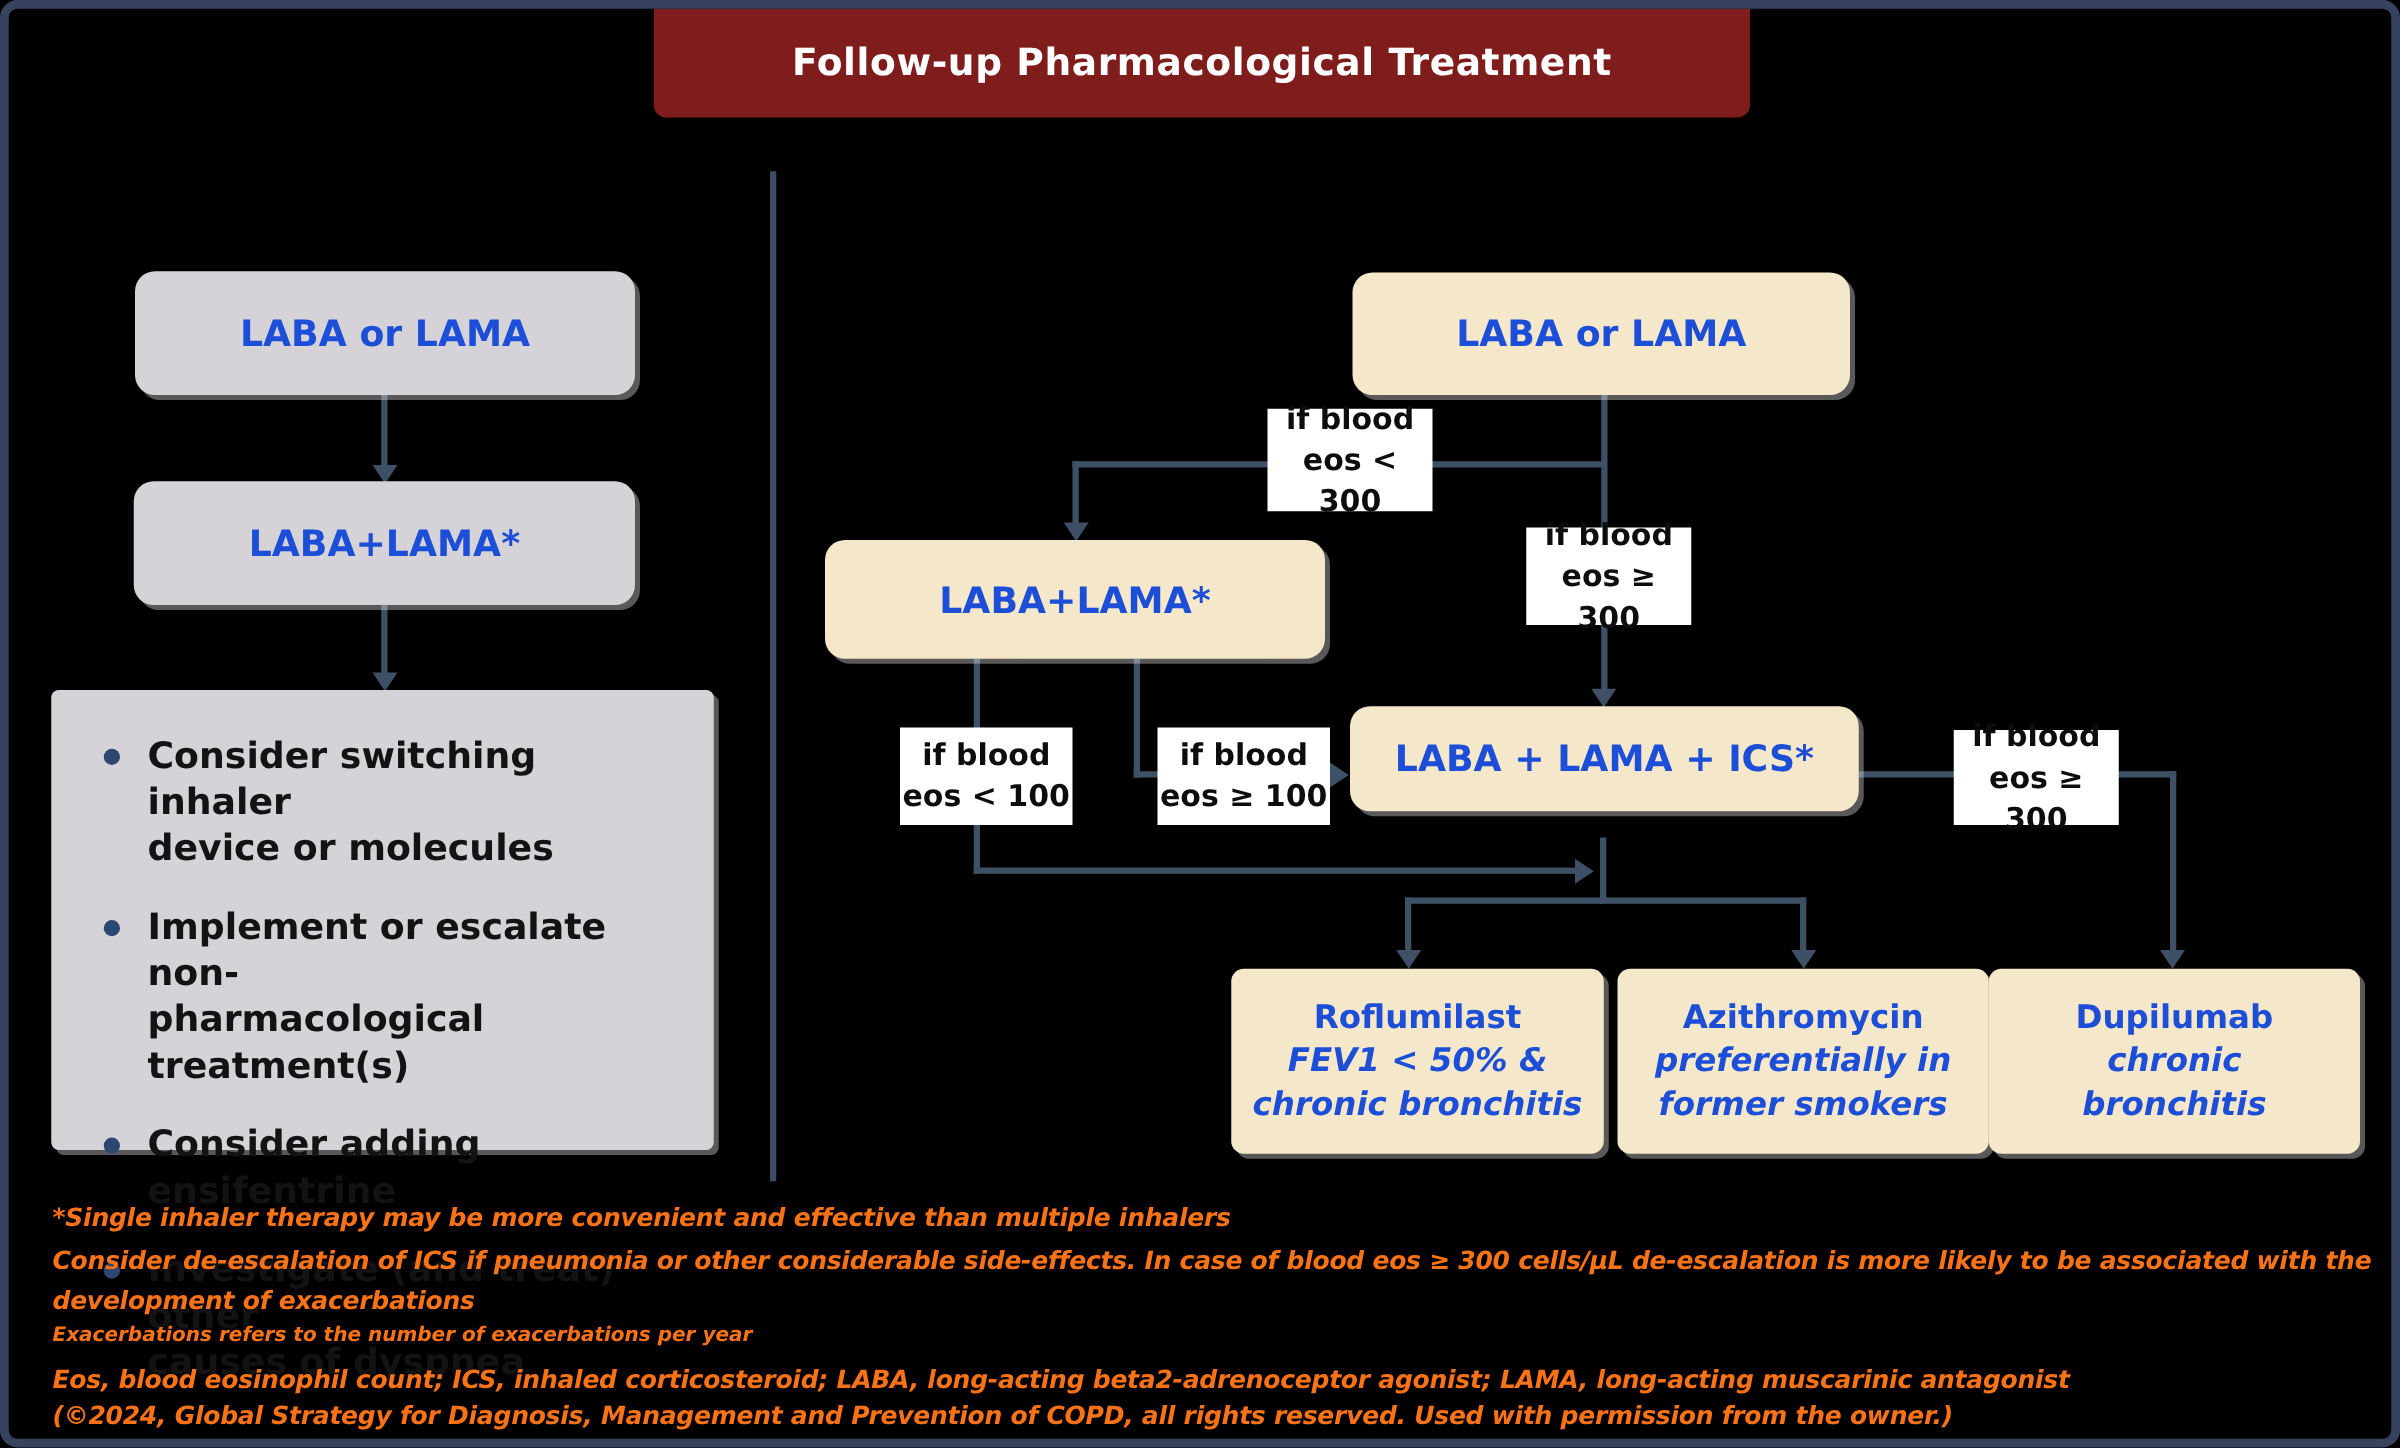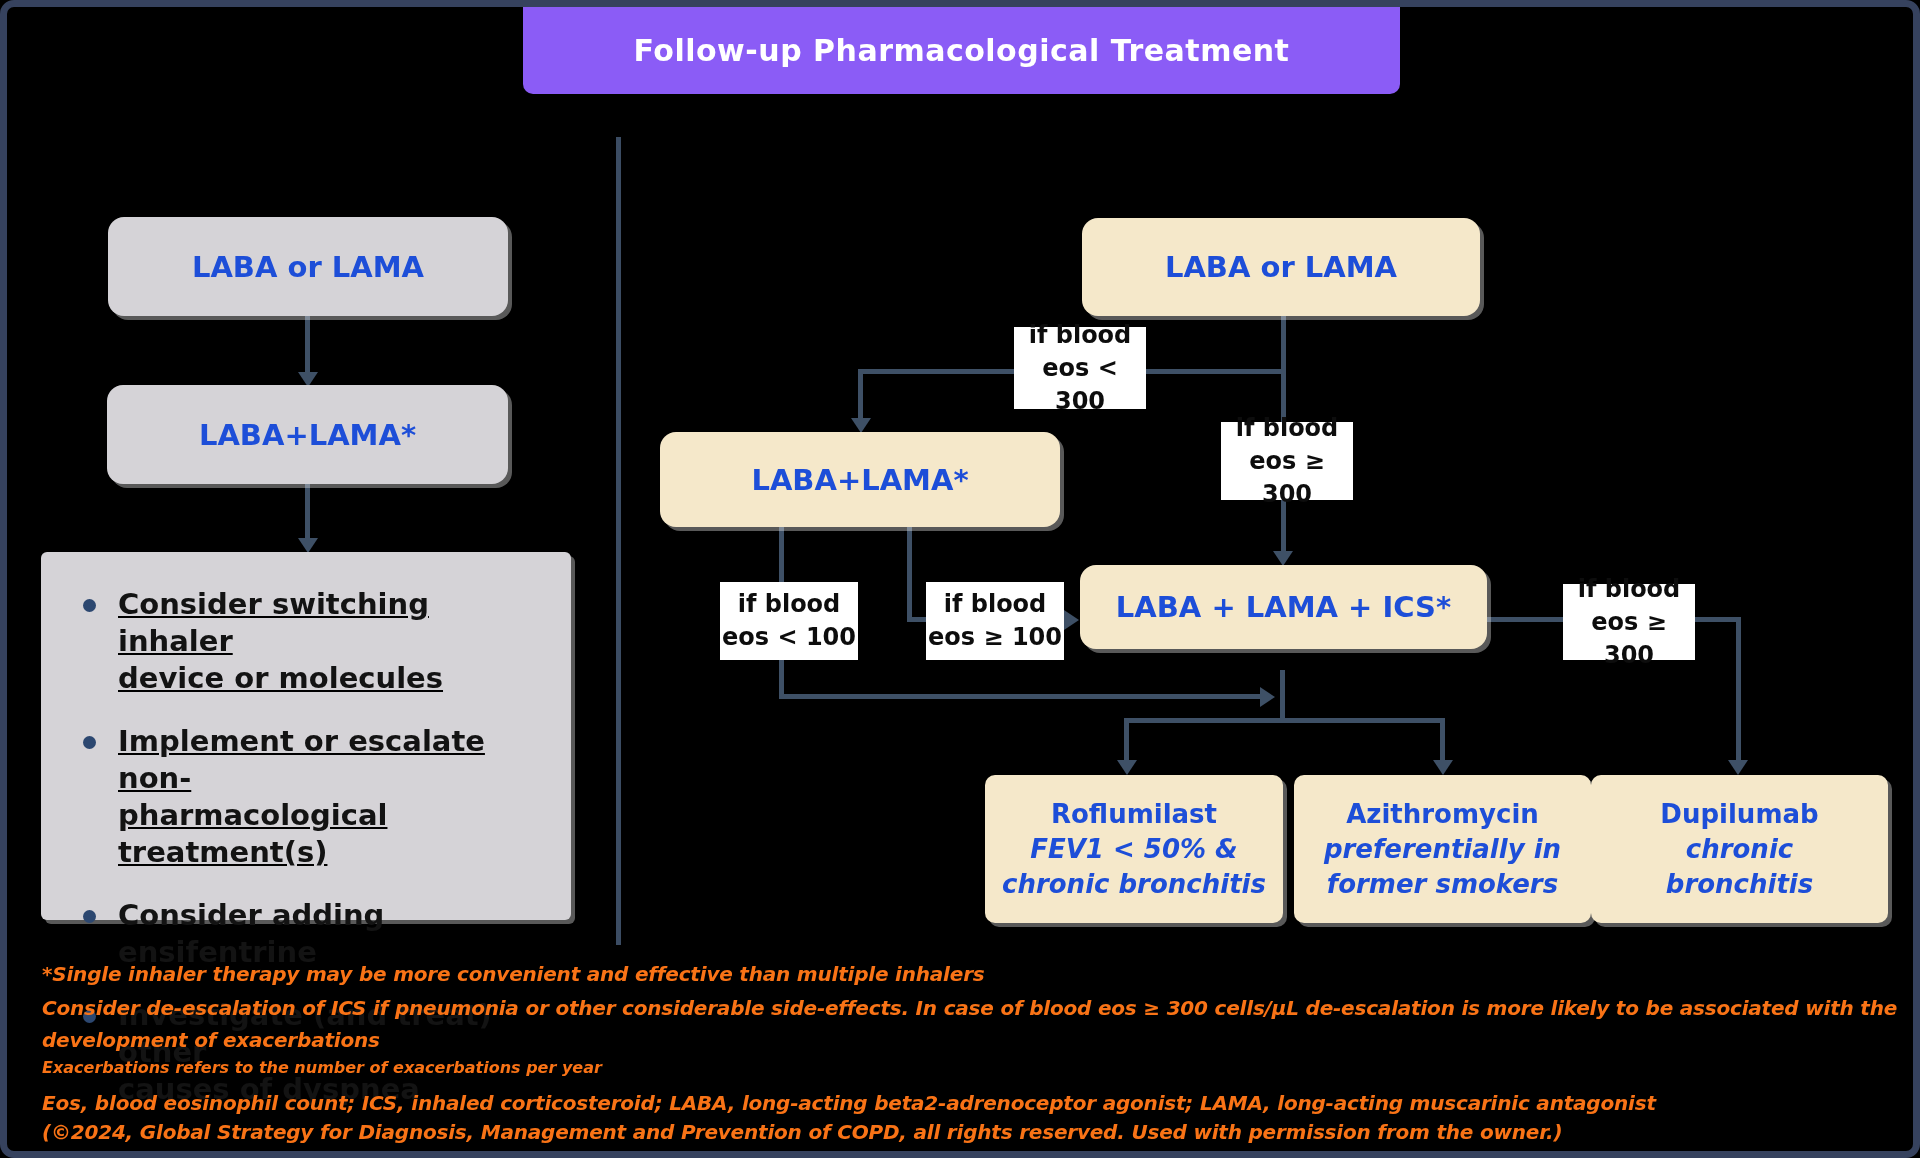--- a/index.html
+++ b/index.html
@@ -2,36 +2,36 @@
 <html><head>
 <meta charset="utf-8">
 <style>
   html,body{margin:0;padding:0;background:#000;}
   body{width:1920px;height:1158px;position:relative;overflow:hidden;
        font-family:"DejaVu Sans","Liberation Sans",sans-serif;}
   .canvas{position:absolute;inset:0;background:#000;}
   .frame{position:absolute;inset:0;border:7px solid #36425e;border-radius:14px;
          pointer-events:none;z-index:6;}
   .titlebar{position:absolute;left:523px;top:7px;width:877px;height:87px;
-            background:#8b5cf6;border-radius:0 0 10px 10px;display:flex;
+            background:#7f1d1d;border-radius:0 0 10px 10px;display:flex;
             align-items:center;justify-content:center;z-index:3;}
   .titlebar span{color:#fff;font-weight:bold;font-size:30px;letter-spacing:.5px;}
   .box{position:absolute;display:flex;align-items:center;justify-content:center;
        text-align:center;font-weight:bold;color:#1d4ed8;z-index:2;
        box-shadow:4px 4px 0 rgba(235,235,235,.38);}
   .gray{background:#d5d3d7;}
   .tan{background:#f5e8ca;}
   .r16{border-radius:16px;}
   .r10{border-radius:10px;}
   .node{font-size:29px;}
   .bigbox{position:absolute;left:41px;top:552px;width:530px;height:368px;
           background:#d5d3d7;border-radius:6px;z-index:2;
           box-shadow:4px 4px 0 rgba(235,235,235,.38);
           padding:34px 20px 0 34px;box-sizing:border-box;}
-  .bullet{display:flex;margin-bottom:26px;text-decoration:underline;}
+  .bullet{display:flex;margin-bottom:26px;}
   .dot{width:13px;height:13px;border-radius:50%;background:#2c4770;
        margin:13px 22px 0 8px;flex:0 0 13px;}
   .btext{font-weight:bold;font-size:29px;color:#131313;line-height:37px;}
   .vline,.hline{position:absolute;background:#3e5066;z-index:1;}
   .vline{width:5px;}
   .hline{height:5px;}
   .arr-d{position:absolute;width:0;height:0;z-index:1;
          border-left:10px solid transparent;border-right:10px solid transparent;
          border-top:15px solid #3e5066;}
   .arr-r{position:absolute;width:0;height:0;z-index:1;

